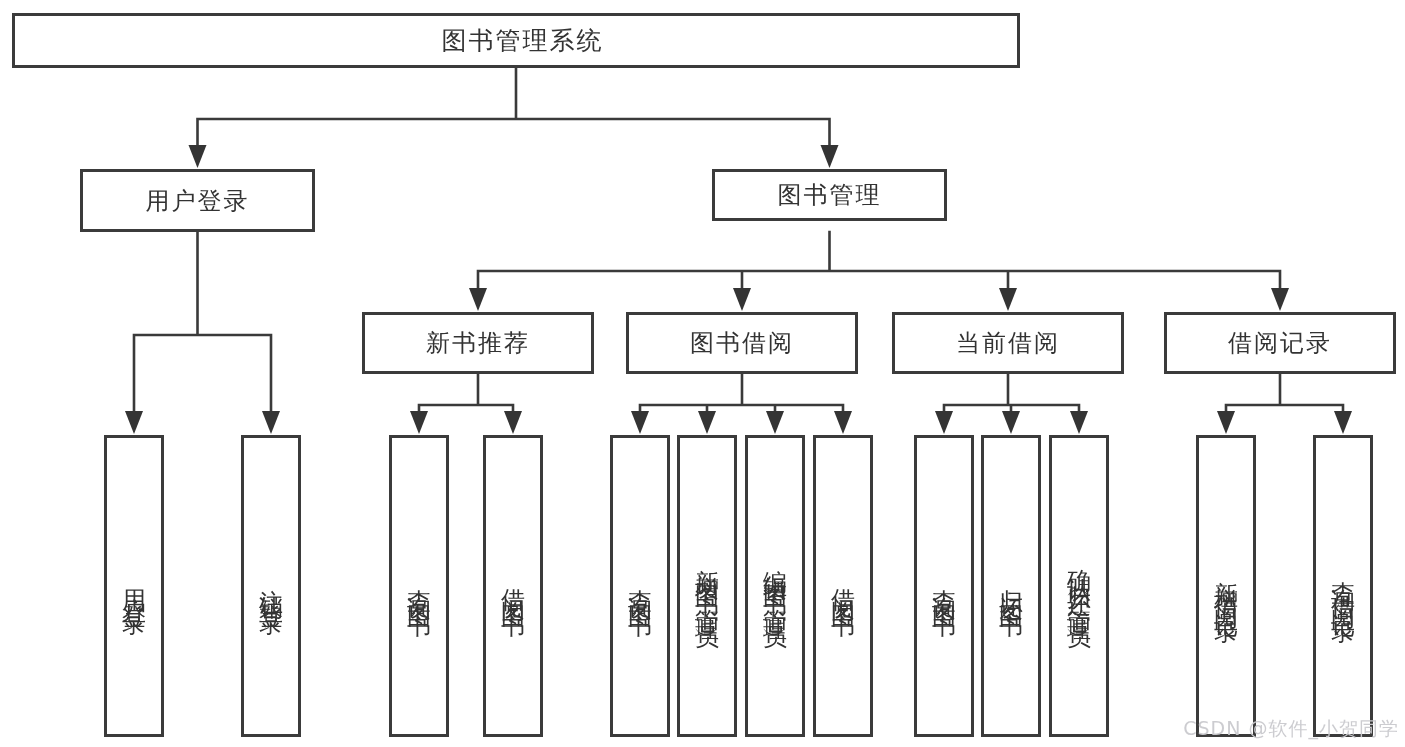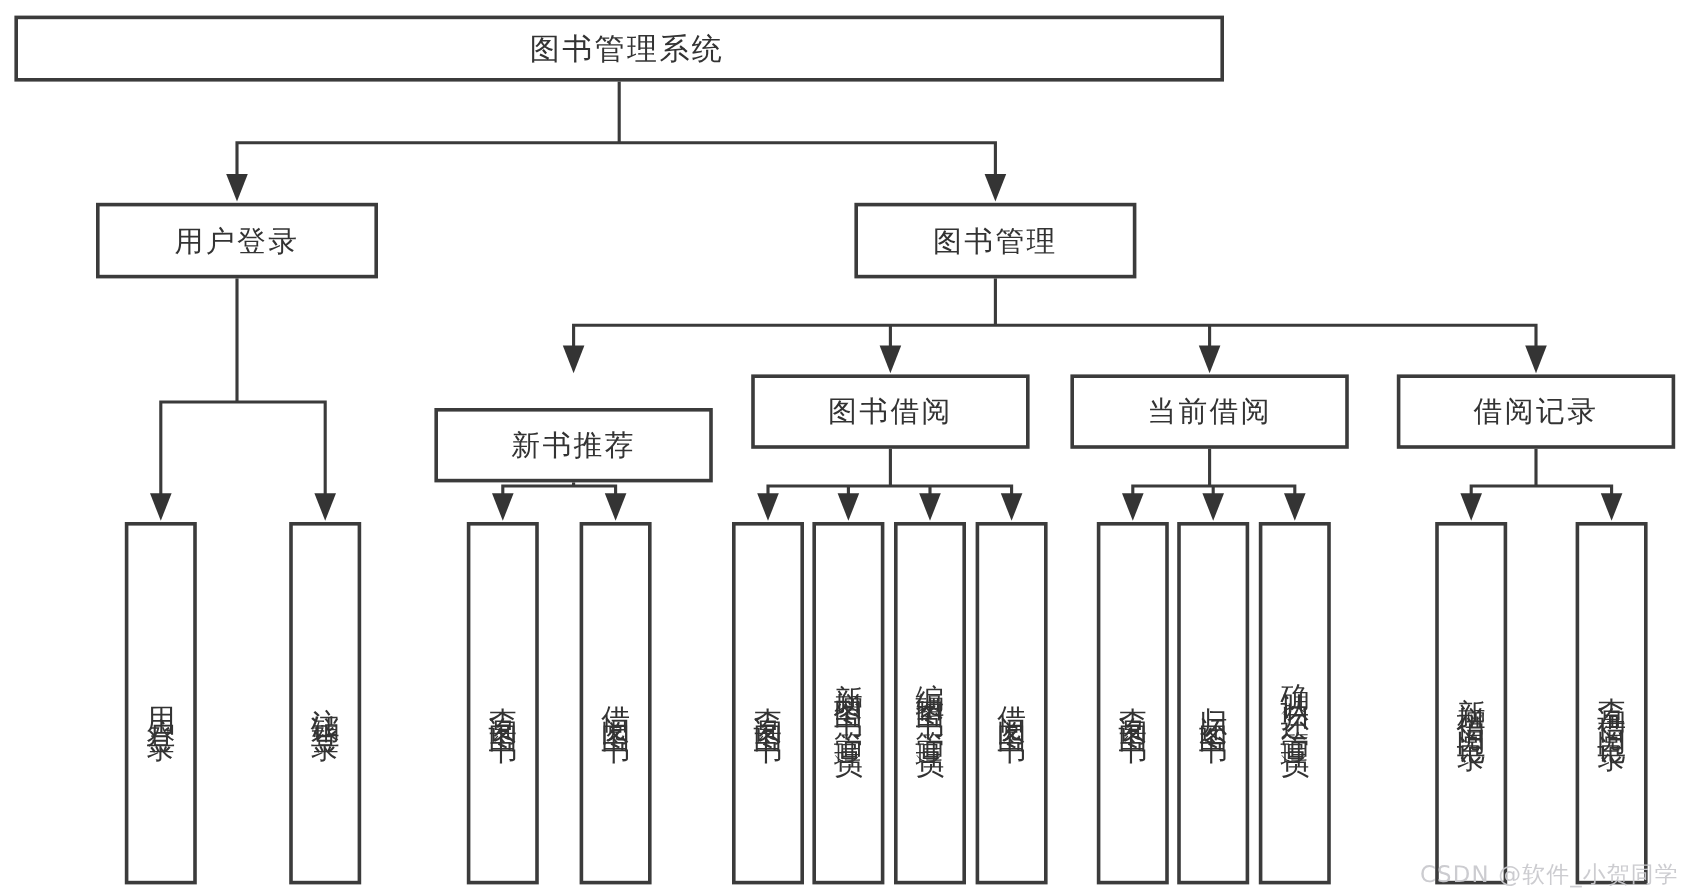--- a/index.html
+++ b/index.html
@@ -121,23 +121,23 @@
     <g>
       <path d="M1280 374 V405 M1226 405 H1343 M1226 405 V412 M1343 405 V412"></path>
       <polygon points="1226,434 1217,411 1235,411"></polygon>
       <polygon points="1343,434 1334,411 1352,411"></polygon>
     </g>
   </svg>
 
   <div class="node rootnode" style="left:12px; top:13px; width:1008px; height:55px;">图书管理系统</div>
 
   <div class="node hnode" style="left:80px; top:169px; width:235px; height:63px;">用户登录</div>
-  <div class="node hnode" style="left:712px; top:169px; width:235px; height:63px;">图书管理</div>
+  <div class="node hnode" style="left:712px; top:169px; width:235px; height:52px;">图书管理</div>
 
-  <div class="node hnode" style="left:362px; top:312px; width:232px; height:62px;margin-top:28px;">新书推荐</div>
+  <div class="node hnode" style="left:362px; top:312px; width:232px; height:62px;">新书推荐</div>
   <div class="node hnode" style="left:626px; top:312px; width:232px; height:62px;">图书借阅</div>
   <div class="node hnode" style="left:892px; top:312px; width:232px; height:62px;">当前借阅</div>
   <div class="node hnode" style="left:1164px; top:312px; width:232px; height:62px;">借阅记录</div>
 
   <div class="node leaf" style="left:104px; top:435px; width:60px; height:302px;">用户登录</div>
   <div class="node leaf" style="left:241px; top:435px; width:60px; height:302px;">注销登录</div>
 
   <div class="node leaf" style="left:389px; top:435px; width:60px; height:302px;">查询图书</div>
   <div class="node leaf" style="left:483px; top:435px; width:60px; height:302px;">借阅图书</div>
 

